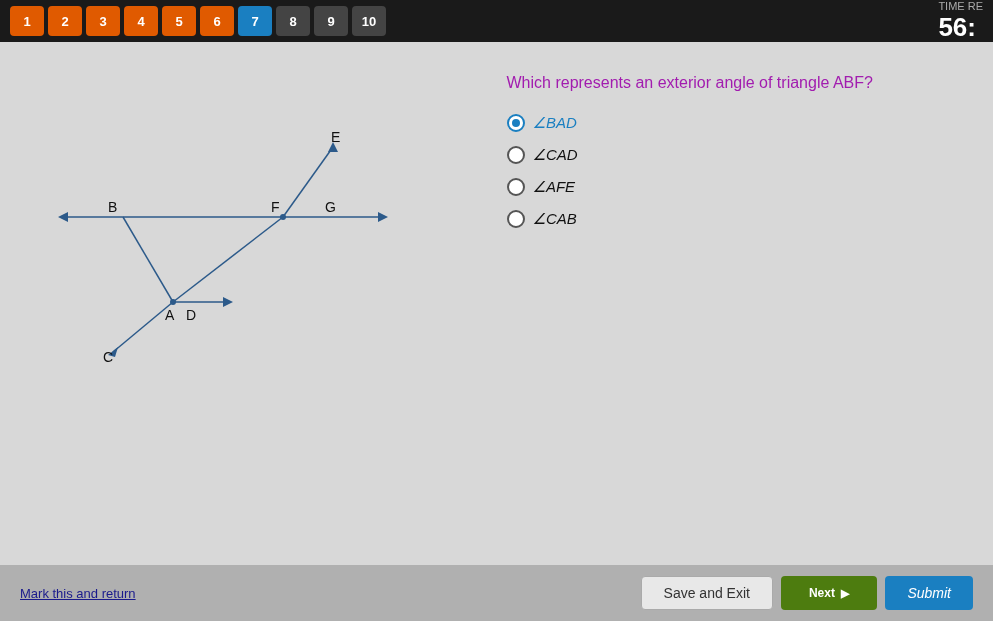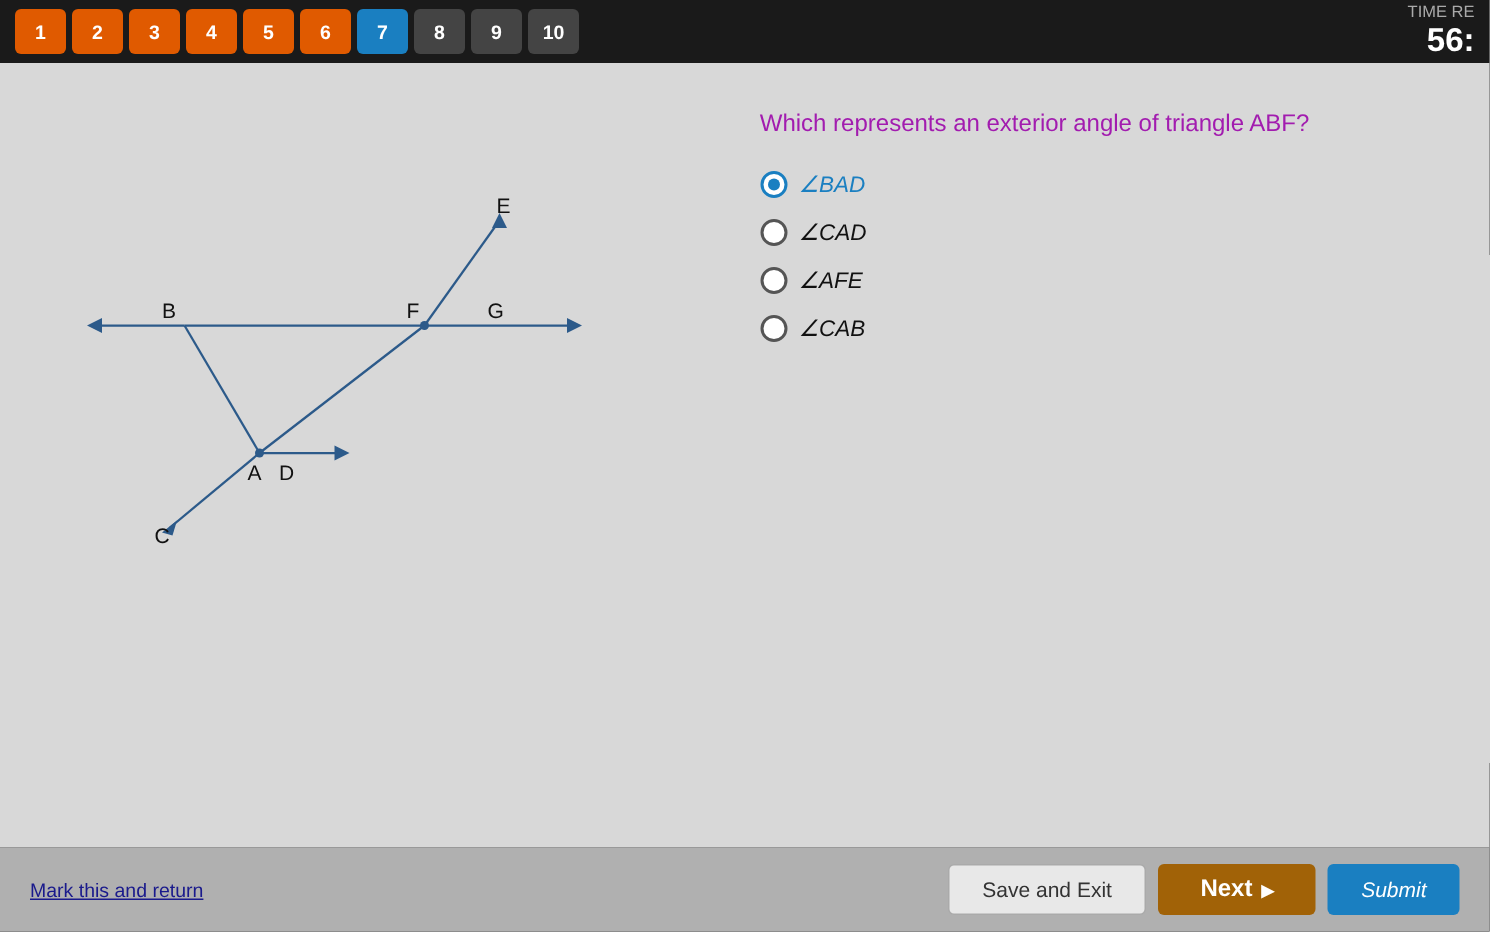--- a/index.html
+++ b/index.html
@@ -38,28 +38,28 @@
       display: flex;
       align-items: center;
       justify-content: center;
     }
     .tab-orange { background: #e05a00; }
     .tab-active { background: #1a7fc1; }
     .tab-dark { background: #444; }
 
     .timer-area {
       color: white;
-      text-align: right;
+      text-align: left;
     }
     .timer-label {
       font-size: 11px;
       color: #aaa;
     }
     .timer-value {
-      font-size: 22px;
+      font-size: 26px;
       font-weight: bold;
       color: white;
     }
 
     
     .main-content {
       width: 100%;
       height: calc(621px - 42px - 56px);
       background: #d8d8d8;
       display: flex;
@@ -144,24 +144,24 @@
     .btn-save {
       background: #e8e8e8;
       border: 1px solid #aaa;
       color: #333;
       font-size: 14px;
       padding: 8px 22px;
       border-radius: 4px;
       cursor: pointer;
     }
     .btn-next {
-      background: #a16207;
-      border: none;
-      color: white;
-      font-size: 16px;
+      background: #4d7c0f;
+      border: none;
+      color: white;
+      font-size: 12px;
       font-weight: bold;
       padding: 8px 28px;
       border-radius: 4px;
       cursor: pointer;
       display: flex;
       align-items: center;
       gap: 6px;
     }
     .btn-next::after {
       content: '▶';

